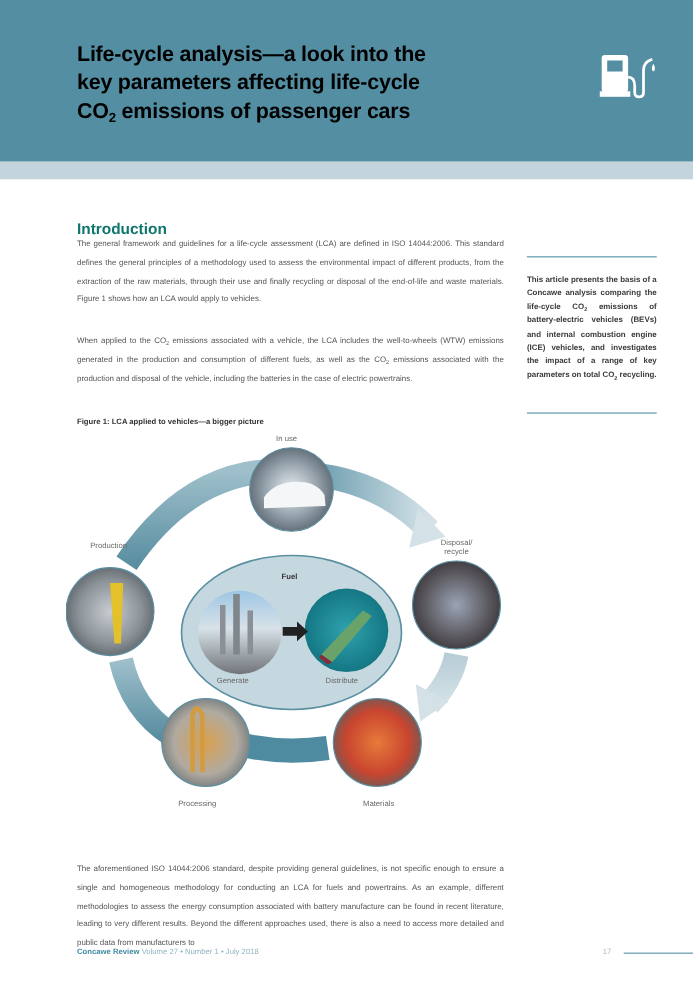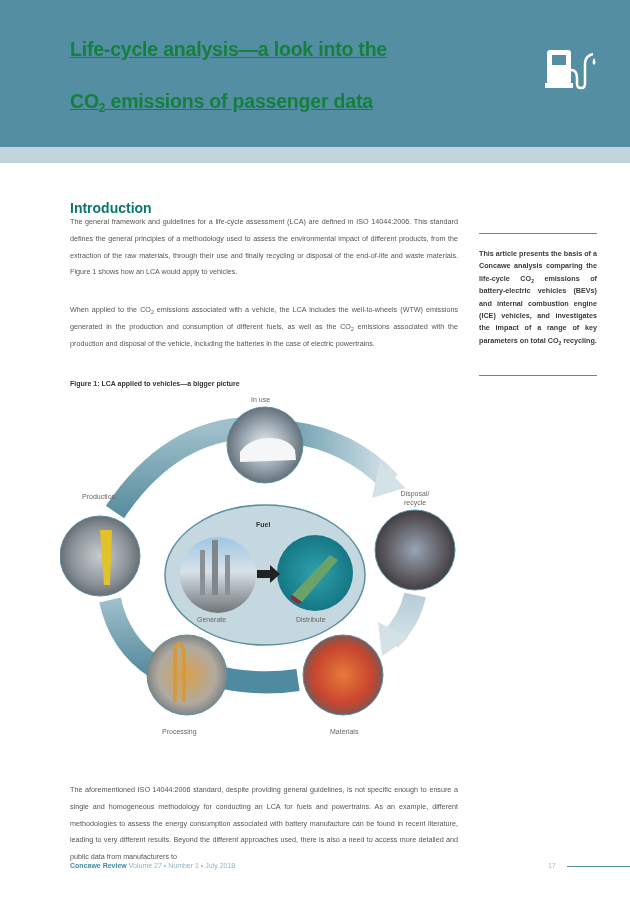--- a/index.html
+++ b/index.html
@@ -1,21 +1,21 @@
 <!DOCTYPE html>
 <html><head>
 <meta charset="utf-8">
 <style>
   * { margin: 0; padding: 0; box-sizing: border-box; }
   html, body { width: 630px; height: 897px; background: #ffffff; overflow: hidden; }
   body { position: relative; font-family: "Liberation Sans", sans-serif; color: #4a4a4a; }
 
   .header { position: absolute; left: 0; top: 0; width: 630px; height: 147px; background: #538ea2; }
   .header-band { position: absolute; left: 0; top: 147px; width: 630px; height: 16px; background: #c3d4dc; }
-  .title { position: absolute; left: 70px; top: 36px; width: 380px; color: #15803d; font-weight: bold; font-size: 19.5px; line-height: 26px; letter-spacing: -0.2px; text-decoration: underline; }
+  .title { position: absolute; left: 70px; top: 36px; width: 380px; color: #000000; font-weight: bold; font-size: 19.5px; line-height: 26px; letter-spacing: -0.2px; }
   .title sub { font-size: 12px; vertical-align: -4px; line-height: 0; }
   .pump-icon { position: absolute; left: 545px; top: 48px; width: 54px; height: 46px; }
 
   .intro-heading { position: absolute; left: 70px; top: 200px; font-size: 14px; font-weight: bold; color: #0f766e; }
   .para { position: absolute; left: 70px; width: 388px; font-size: 7.2px; line-height: 16.8px; color: #555; text-align: justify; }
   .para sub { font-size: 5px; vertical-align: -2px; line-height: 0; }
   .p1 { top: 214px; }
   .p2 { top: 302px; }
   .p3 { top: 782px; }
 
@@ -36,22 +36,22 @@
   .footer-rule { position: absolute; left: 567px; top: 866px; width: 63px; height: 1px; background: #538ea2; }
 </style>
 </head>
 <body>
 
 <div class="header"></div>
 <div class="header-band"></div>
 
 <h1 class="title">
   <span>Life-cycle analysis—a look into the</span><br>
-  <br>
-  <span>CO</span><sub>2</sub><span> emissions of passenger data</span>
+  <span>key parameters affecting life-cycle</span><br>
+  <span>CO</span><sub>2</sub><span> emissions of passenger cars</span>
 </h1>
 
 <svg class="pump-icon" viewBox="0 0 54 46">
   <rect x="2" y="2" width="24" height="34" rx="3" fill="#ffffff"></rect>
   <rect x="7" y="7" width="14" height="10" fill="#538ea2"></rect>
   <rect x="0" y="35" width="28" height="5" fill="#ffffff"></rect>
   <path d="M26 22 Q32 22 32 30 L32 36 Q32 40 36 40 Q40 40 40 36 L40 16 Q40 8 48 6" stroke="#ffffff" stroke-width="2.5" fill="none"></path>
   <path d="M49 10 Q46 15 49 17 Q52 15 49 10 Z" fill="#ffffff"></path>
 </svg>
 

